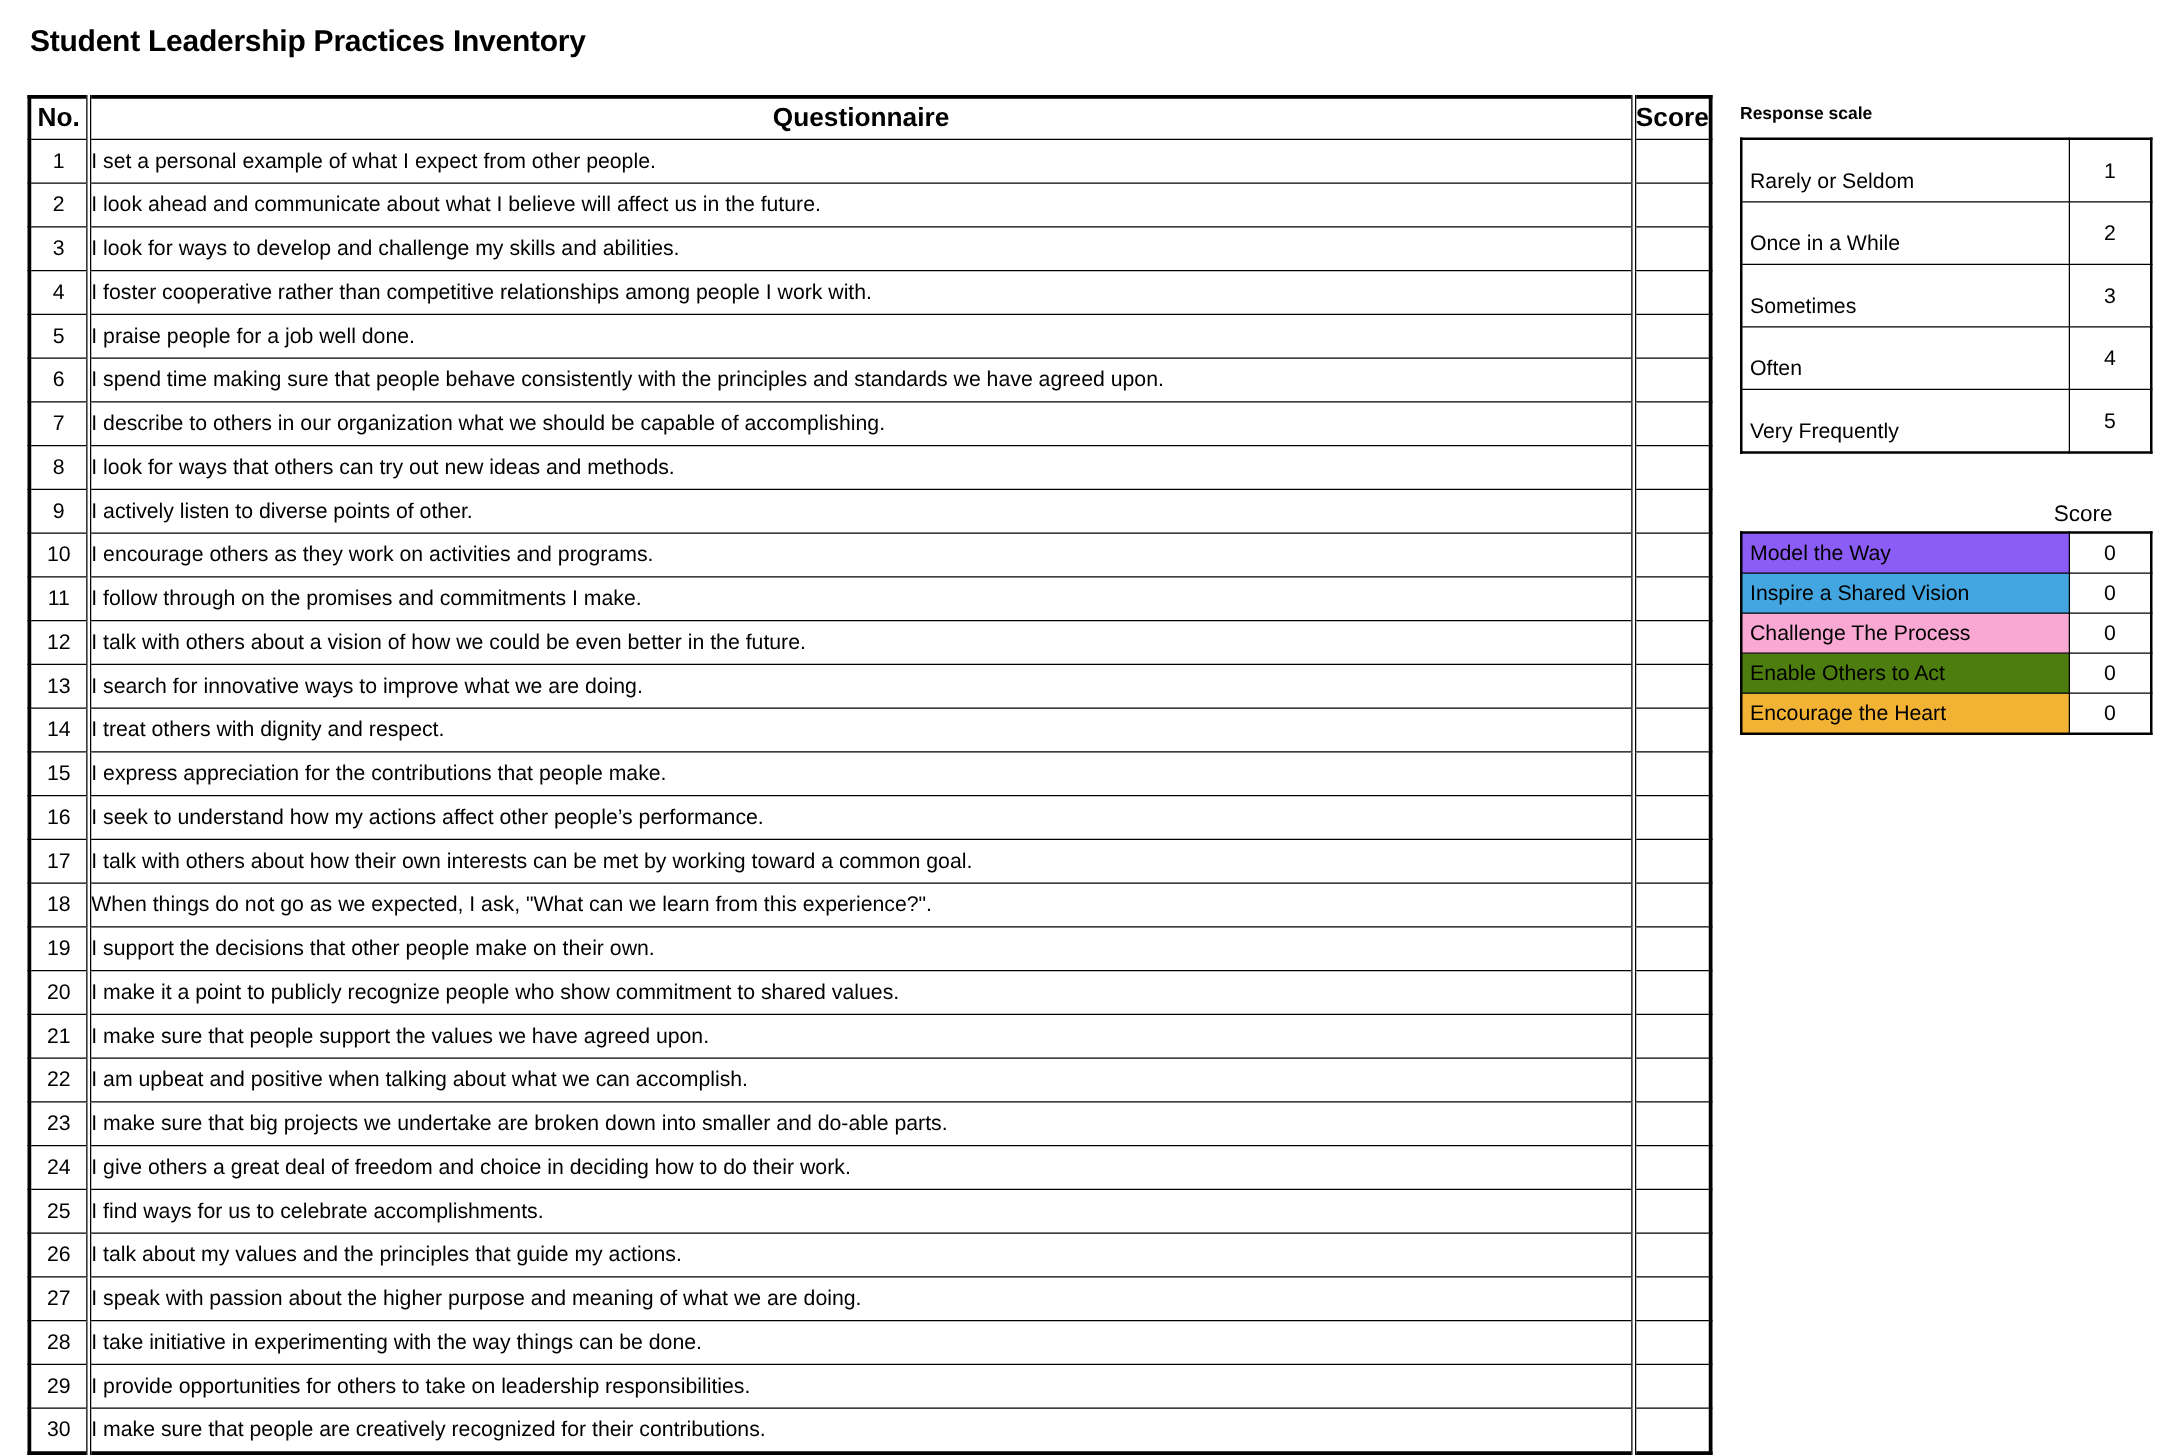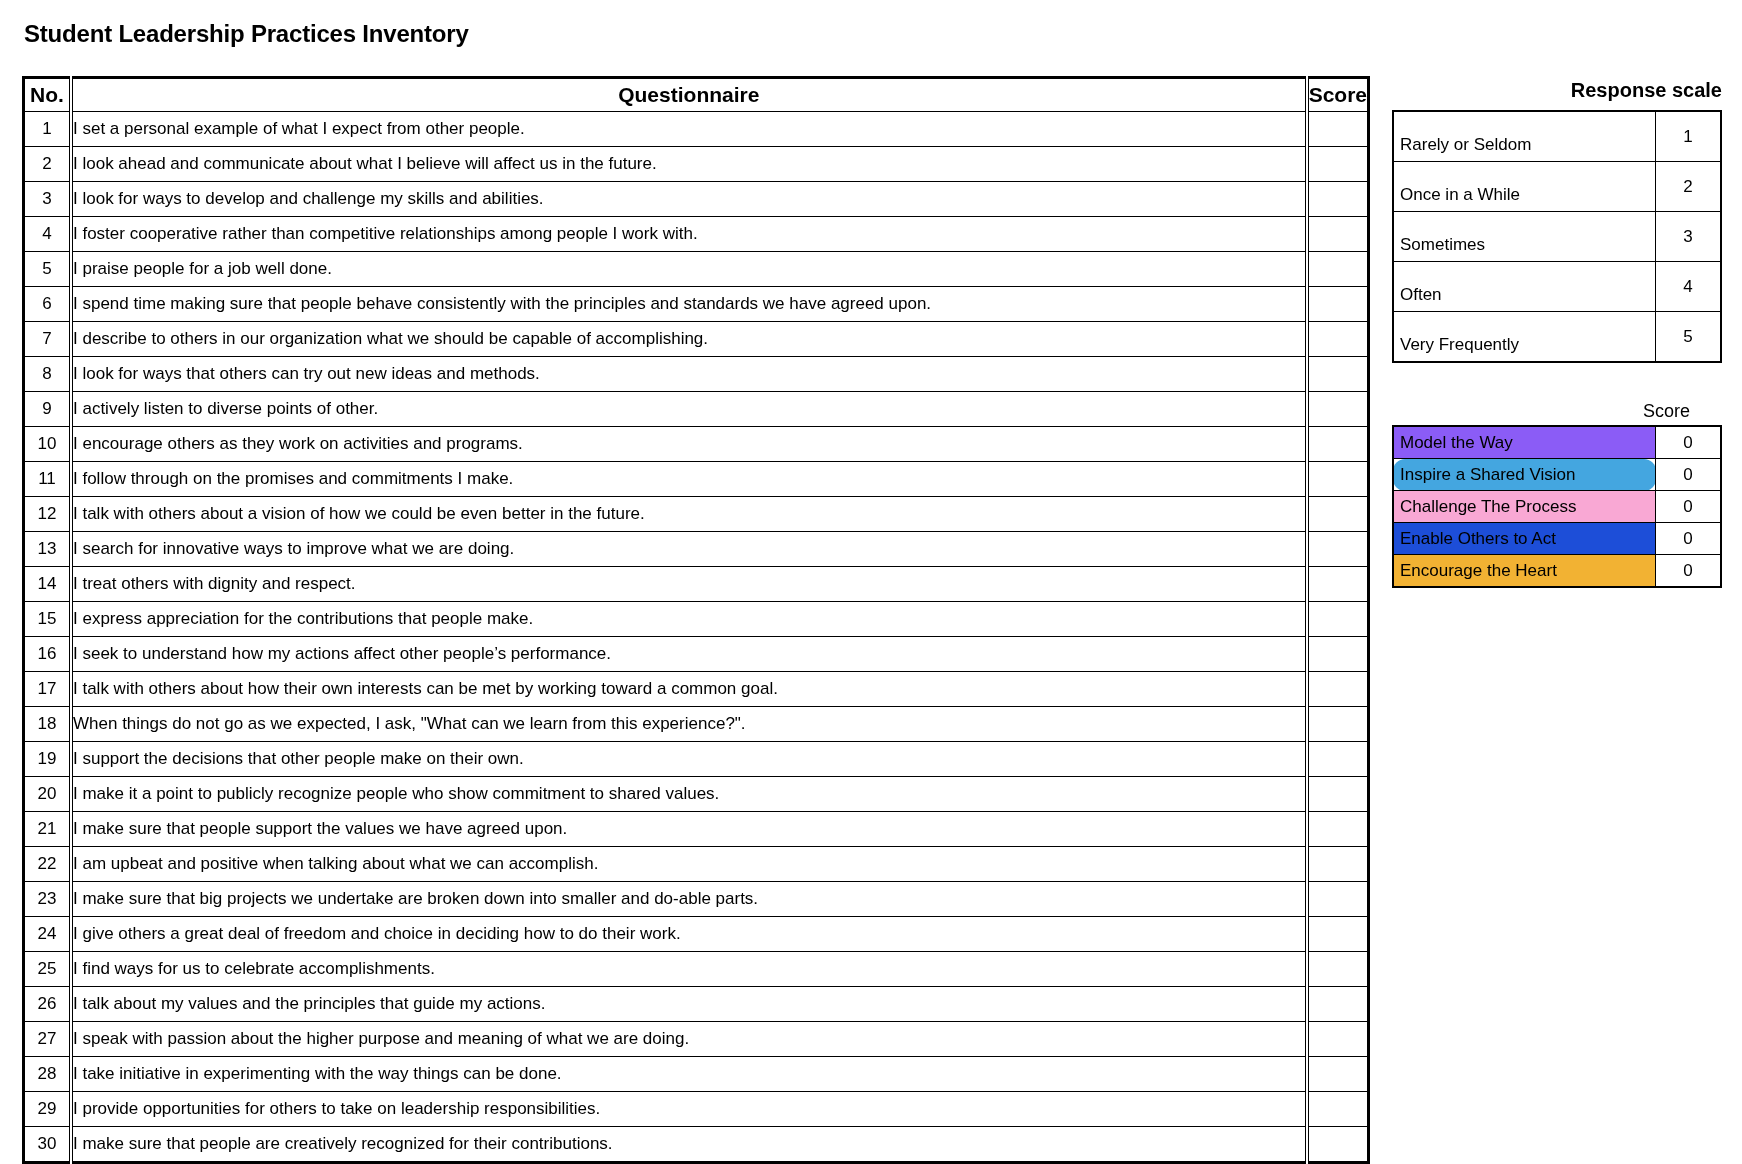--- a/index.html
+++ b/index.html
@@ -46,21 +46,21 @@
   .main-table thead th.col-score{text-align:center;}
   .main-table thead th.col-no{text-align:center;}
   .main-table tbody td.col-q{
     white-space:nowrap;overflow:hidden;
   }
 
   
   .right-pane{position:absolute;left:1392px;top:76px;width:330px;}
 
   .pane-heading{
-    font-size:20px;font-weight:bold;text-align:right;
+    font-size:14px;font-weight:bold;text-align:left;
     height:28px;line-height:28px;
   }
   .pane-heading-right{
     font-size:18px;font-weight:normal;text-align:right;
     height:28px;line-height:28px;padding-right:32px;
   }
 
   .scale-table{
     border-collapse:collapse;width:330px;margin-top:6px;
     border:2px solid #000;
@@ -288,29 +288,29 @@
 
     <div class="pane-heading-right">Score</div>
 
     <table class="cat-table">
       <tbody id="cat-body">
           <tr>
             <td style="background: #8b5cf6;">Model the Way</td>
             <td class="num">0</td>
           </tr>
           <tr>
-            <td style="background: rgb(68, 166, 224); border-radius: 12px;">Inspire a Shared Vision</td>
+            <td style="background: rgb(68, 166, 224);">Inspire a Shared Vision</td>
             <td class="num">0</td>
           </tr>
           <tr>
             <td style="background: #f9a8d4;">Challenge The Process</td>
             <td class="num">0</td>
           </tr>
           <tr>
-            <td style="background: #1d4ed8;">Enable Others to Act</td>
+            <td style="background: #4d7c0f;">Enable Others to Act</td>
             <td class="num">0</td>
           </tr>
           <tr>
             <td style="background: rgb(242, 178, 51);">Encourage the Heart</td>
             <td class="num">0</td>
           </tr>
         </tbody>
     </table>
 
   </div>

